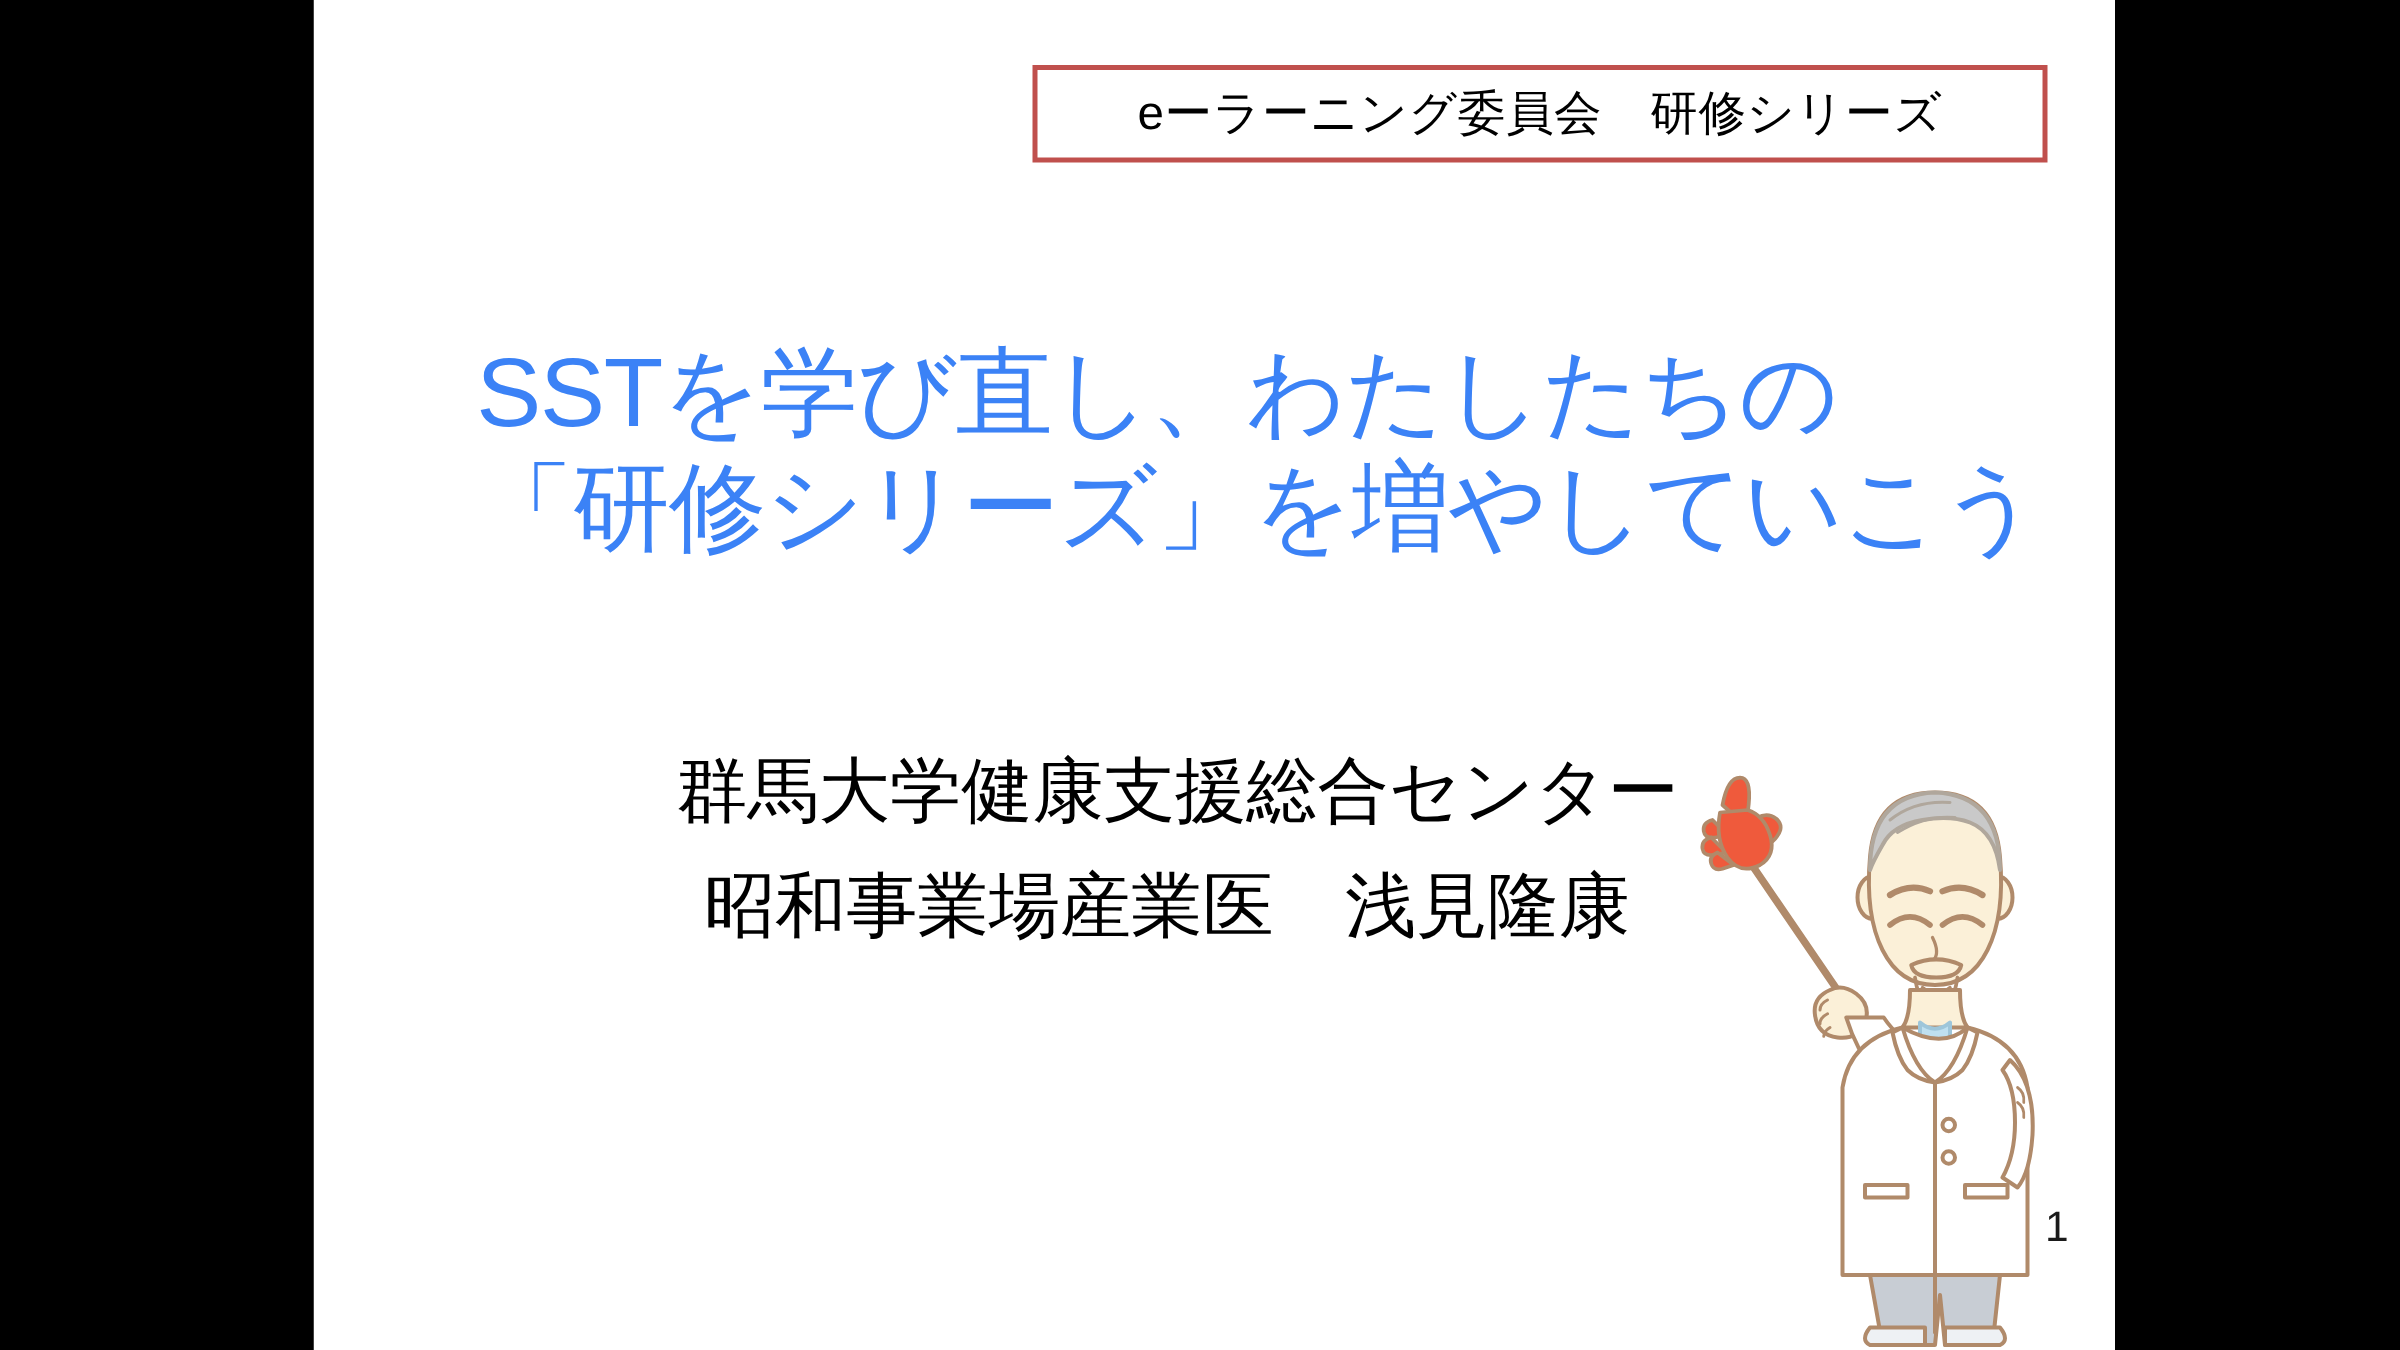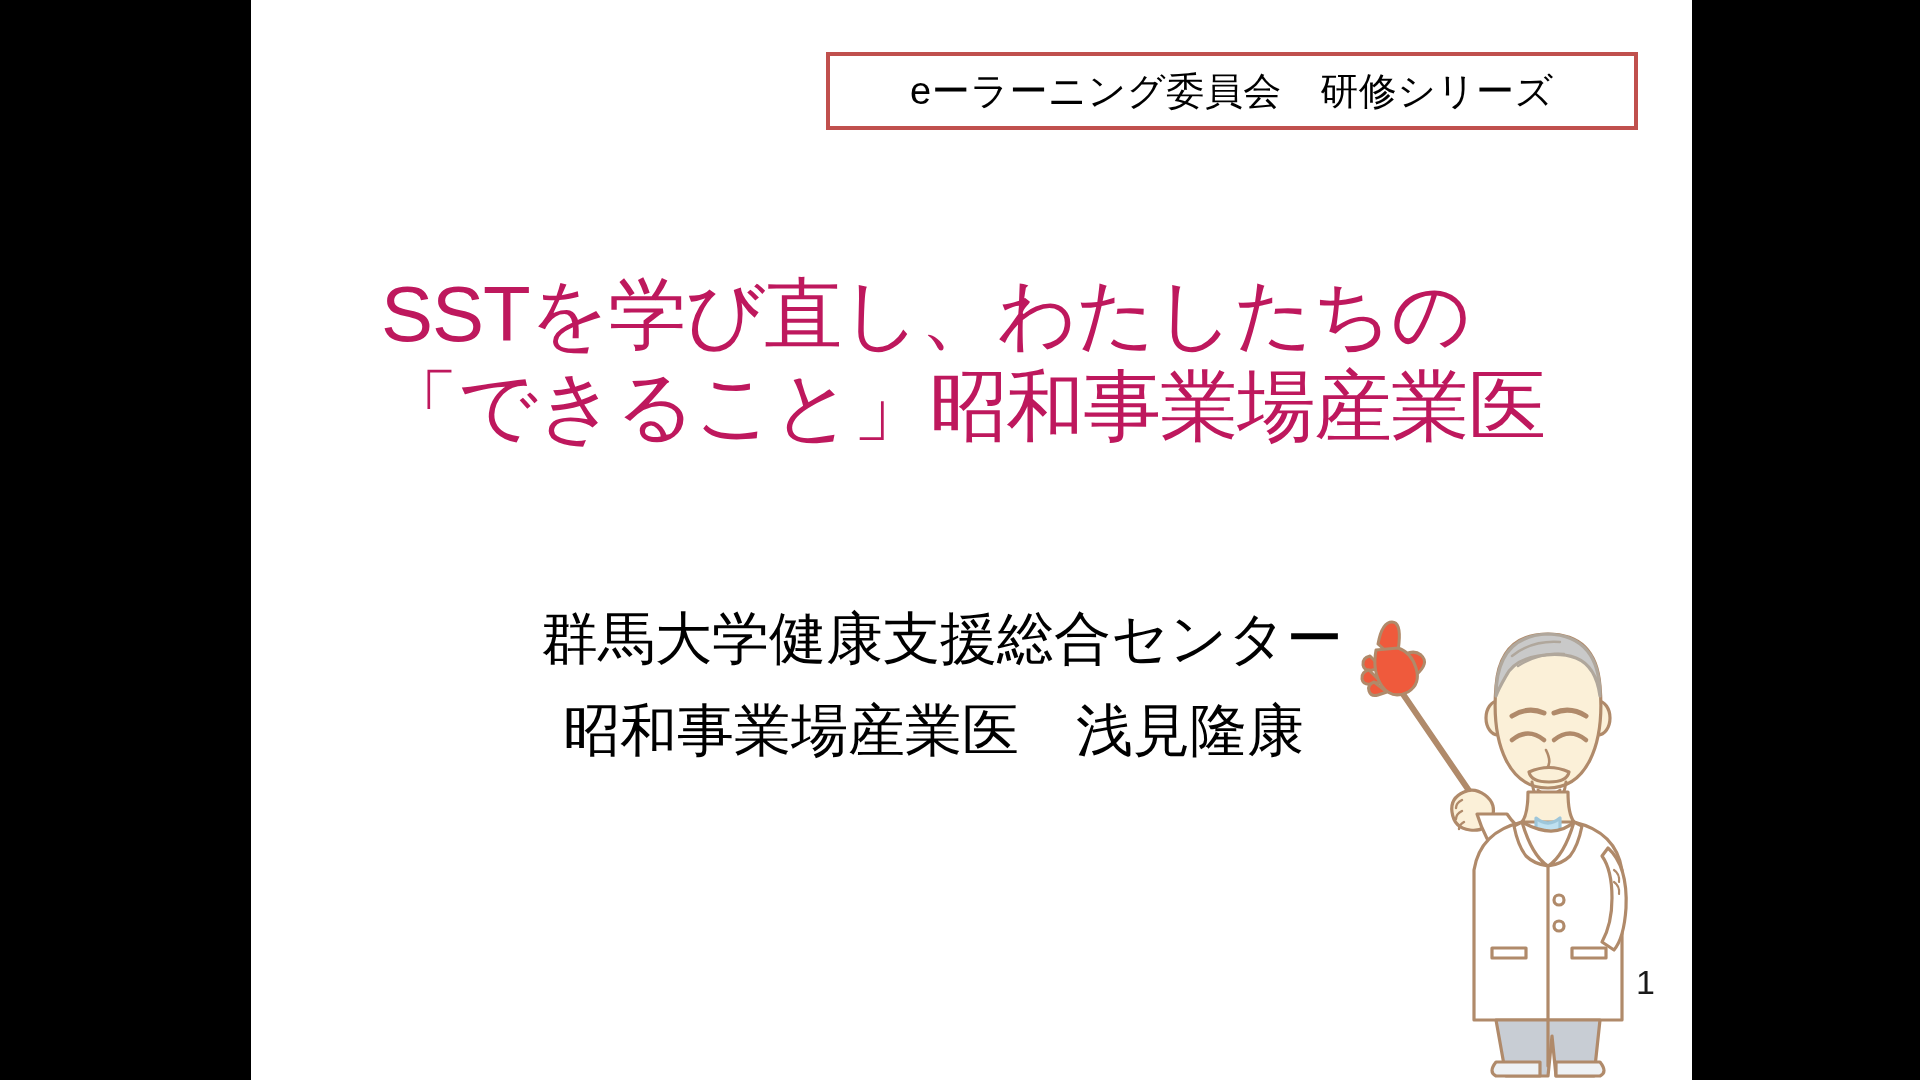--- a/index.html
+++ b/index.html
@@ -68,21 +68,21 @@
   }
 
   
   #title-block {
     position: absolute;
     left: 130px;          
     top: 268px;
     width: 1180px;
   }
   .title-line {
-    color: #be185d;
+    color: #3b82f6;
     font-size: 78px;
     line-height: 1.18;
     white-space: pre;
     font-weight: 400;
     letter-spacing: -1px;
   }
 
   
   #subtitle-block {
     position: absolute;
@@ -90,20 +90,21 @@
     top: 592px;
     width: 1000px;
   }
   .subtitle-line {
     color: #000000;
     font-size: 57px;
     line-height: 1.62;
     white-space: pre;
     font-weight: 400;
     letter-spacing: 0px;
+    font-family: Liberation Mono, monospace;
   }
   .subtitle-line.indent { padding-left: 22px; }
 
   
   #slide-number {
     position: absolute;
     left: 1385px;         
     top: 963px;
     font-size: 34px;
     color: #1a1a1a;
@@ -129,21 +130,21 @@
   <div class="letterbox" id="bar-right"></div>
 
   <div id="slide">
 
     <div id="header-box">
       <span id="header-text">eーラーニング委員会　研修シリーズ</span>
     </div>
 
     <div id="title-block">
       <div class="title-line">SSTを学び直し、わたしたちの</div>
-      <div class="title-line">「できること」昭和事業場産業医</div>
+      <div class="title-line">「研修シリーズ」を増やしていこう</div>
     </div>
 
     <div id="subtitle-block">
       <div class="subtitle-line">群馬大学健康支援総合センター</div>
       <div class="subtitle-line indent">昭和事業場産業医　浅見隆康</div>
     </div>
 
     <div id="slide-number">1</div>
 
     <div id="illustration">

